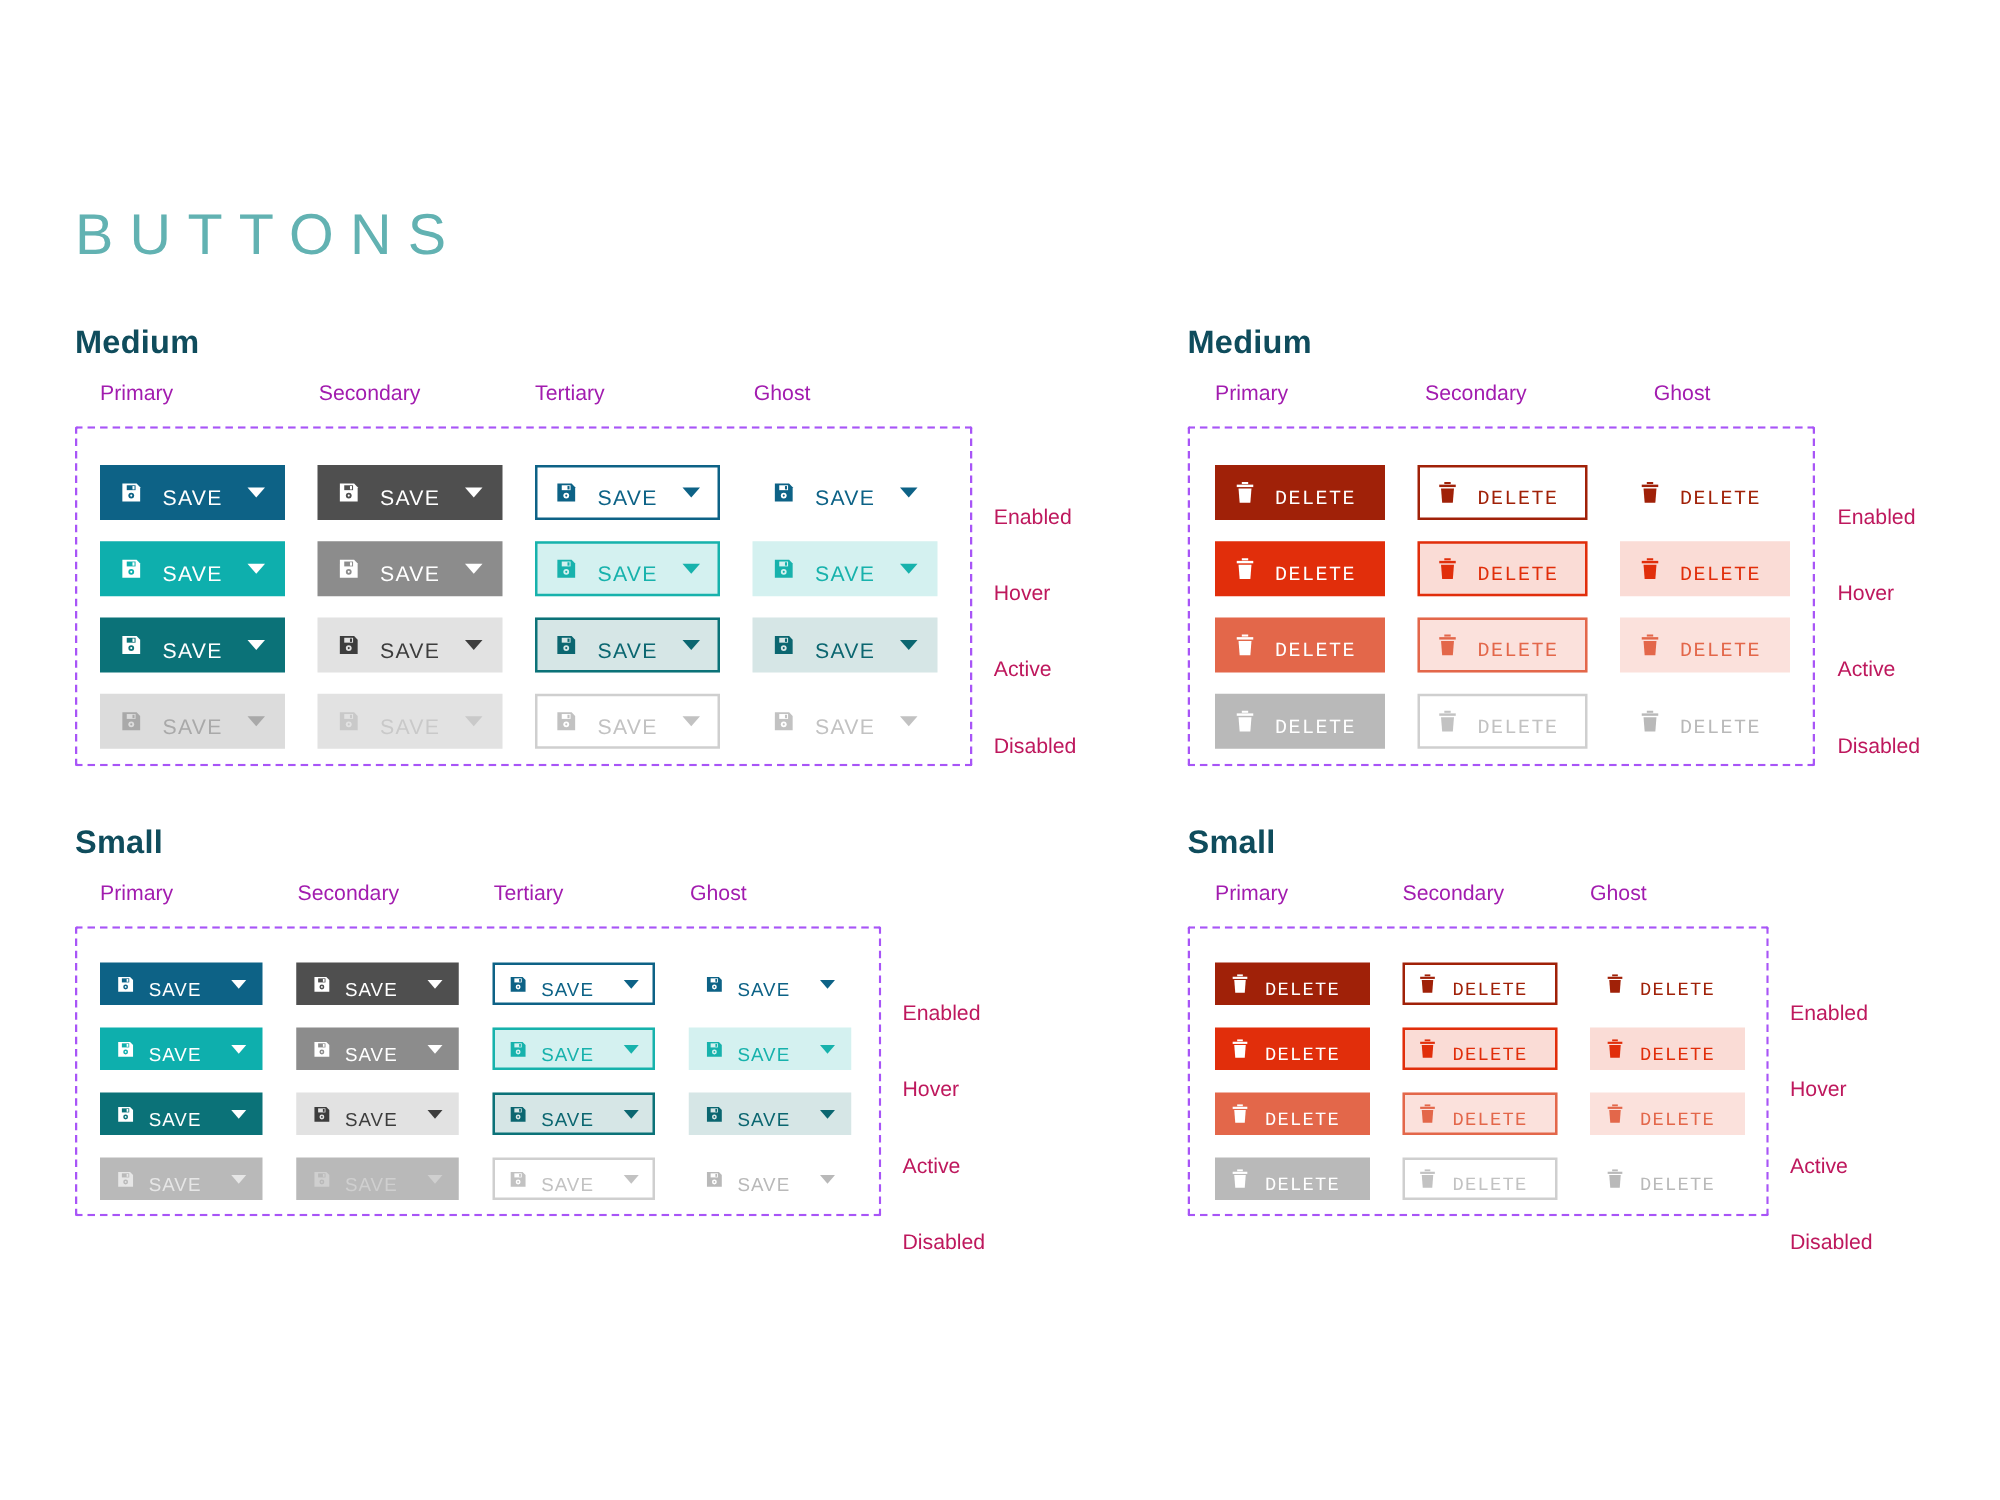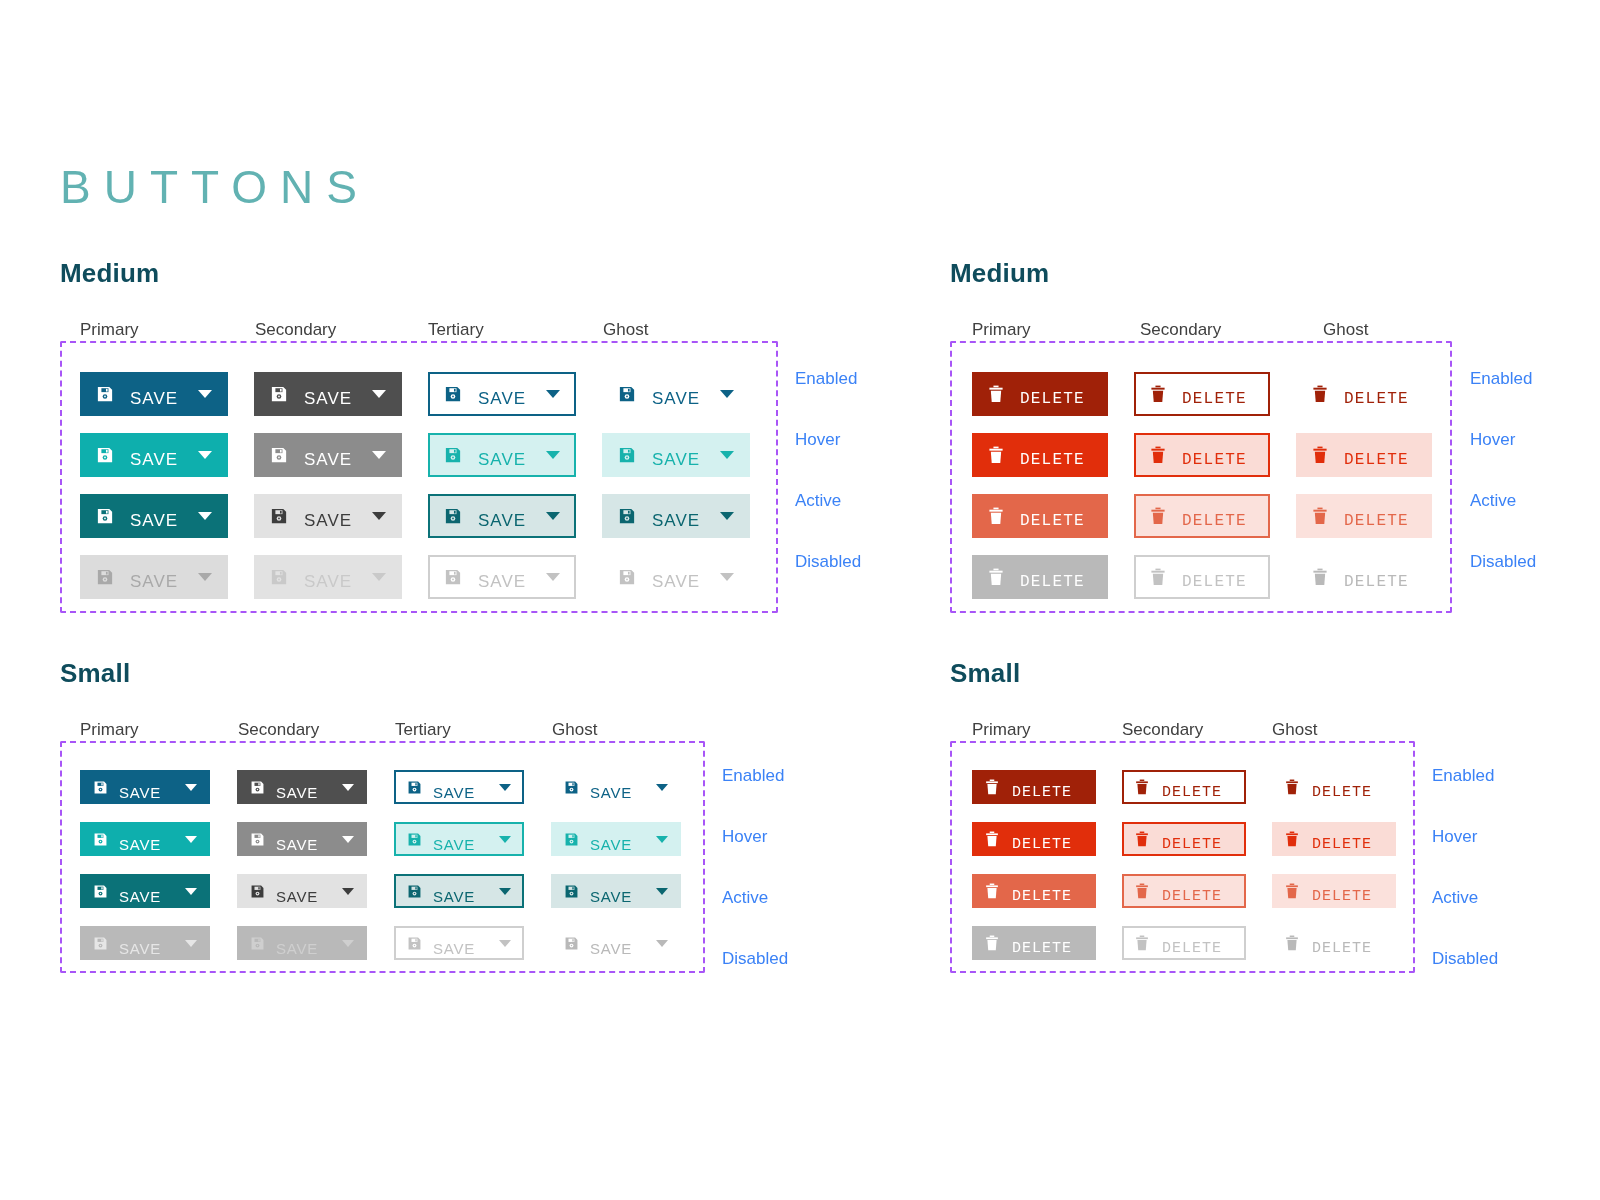--- a/index.html
+++ b/index.html
@@ -22,22 +22,22 @@
 
   
   .section { position: absolute; }
   .section-title {
     font-size: 26px; font-weight: 700; color: #0f4c5c;
     letter-spacing: 0.2px;
     margin-bottom: 16px;
   }
   .col-head-row { position: relative; height: 26px; margin-bottom: 10px; }
   .col-head {
-    position: absolute; top: 15px;
-    font-size: 17px; color: #404040; font-weight: 400;
+    position: absolute; top: 0;
+    font-size: 17px; color: #a21caf; font-weight: 400;
   }
 
   
   .grid-wrap { position: relative; }
   .dashed {
     position: absolute; left: 0; top: 0;
     border: 2px dashed #a855f7;
     border-radius: 2px;
   }
   .btn-grid {
@@ -45,22 +45,23 @@
     display: grid;
     row-gap: 0;
     padding: 22px 0 22px 0;
   }
   .cell { display: flex; align-items: center; }
 
   
   .state-labels { position: absolute; }
   .state-label {
     position: absolute;
-    font-size: 17px; color: #3b82f6; font-weight: 400;
+    font-size: 17px; color: #be185d; font-weight: 400;
     white-space: nowrap;
+    margin-top: 35px;
   }
 
   
   .btn {
     display: inline-flex; align-items: center;
     border: 2px solid transparent;
     background: transparent;
     font-family: "Liberation Sans", sans-serif;
     cursor: pointer;
     white-space: nowrap;

